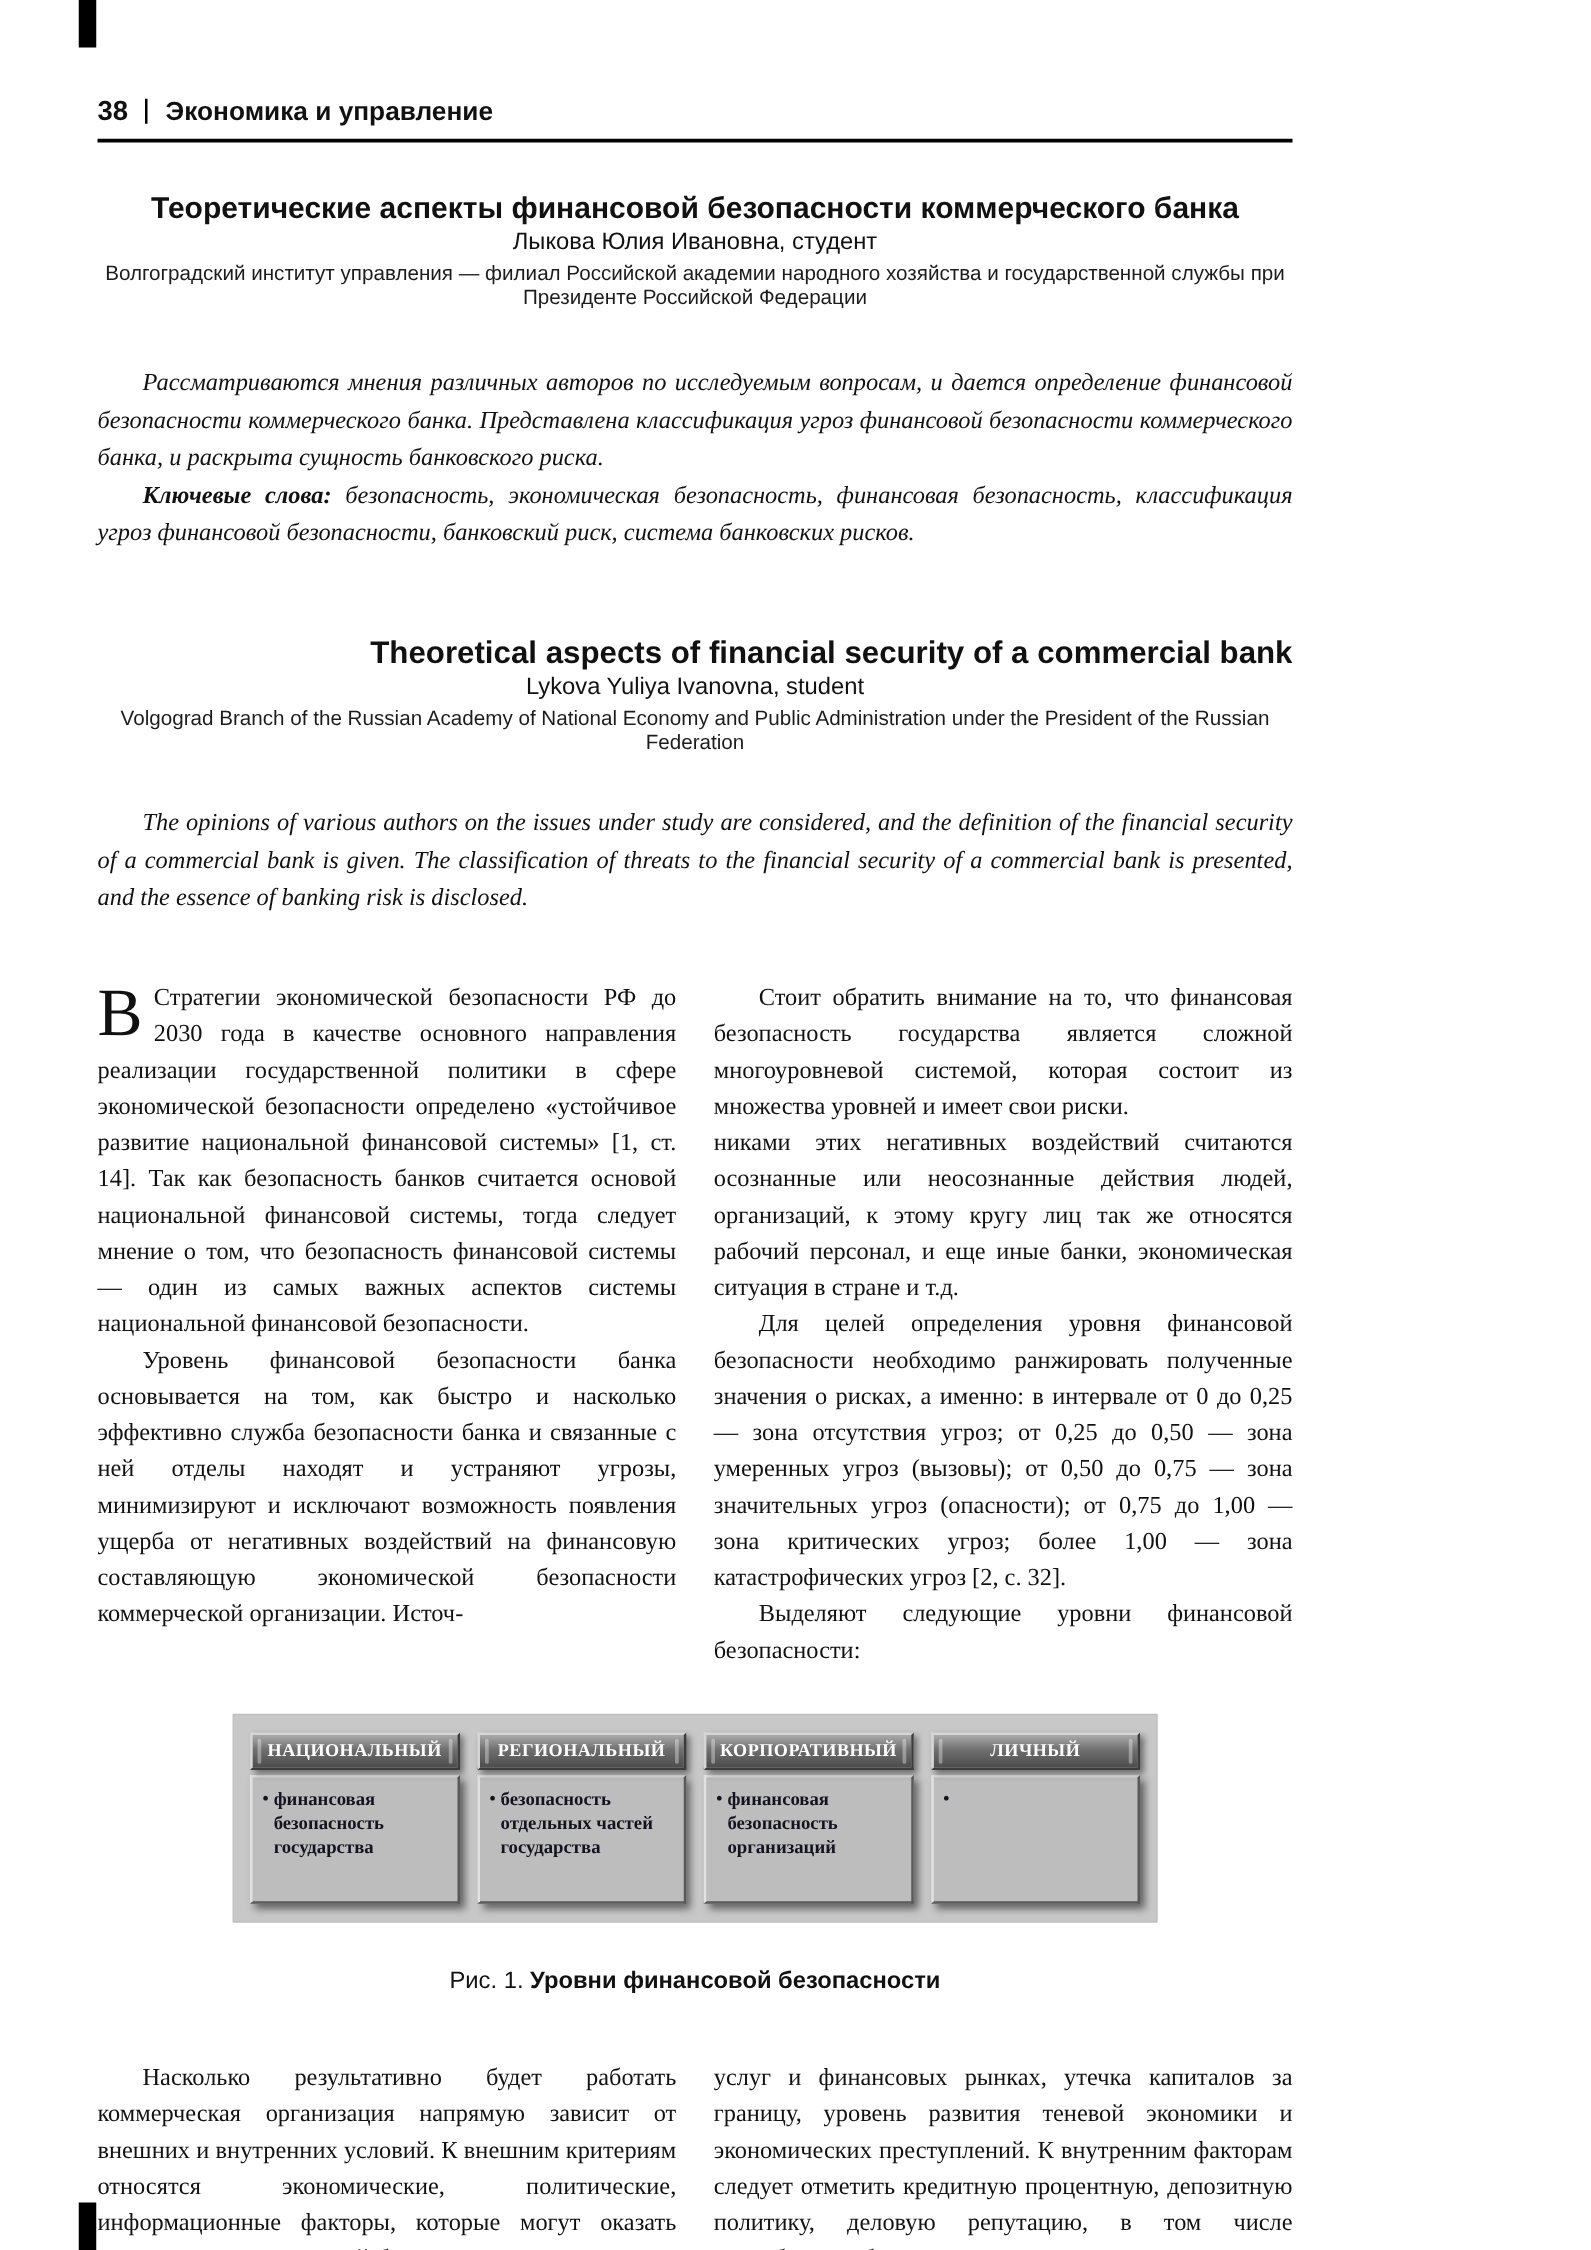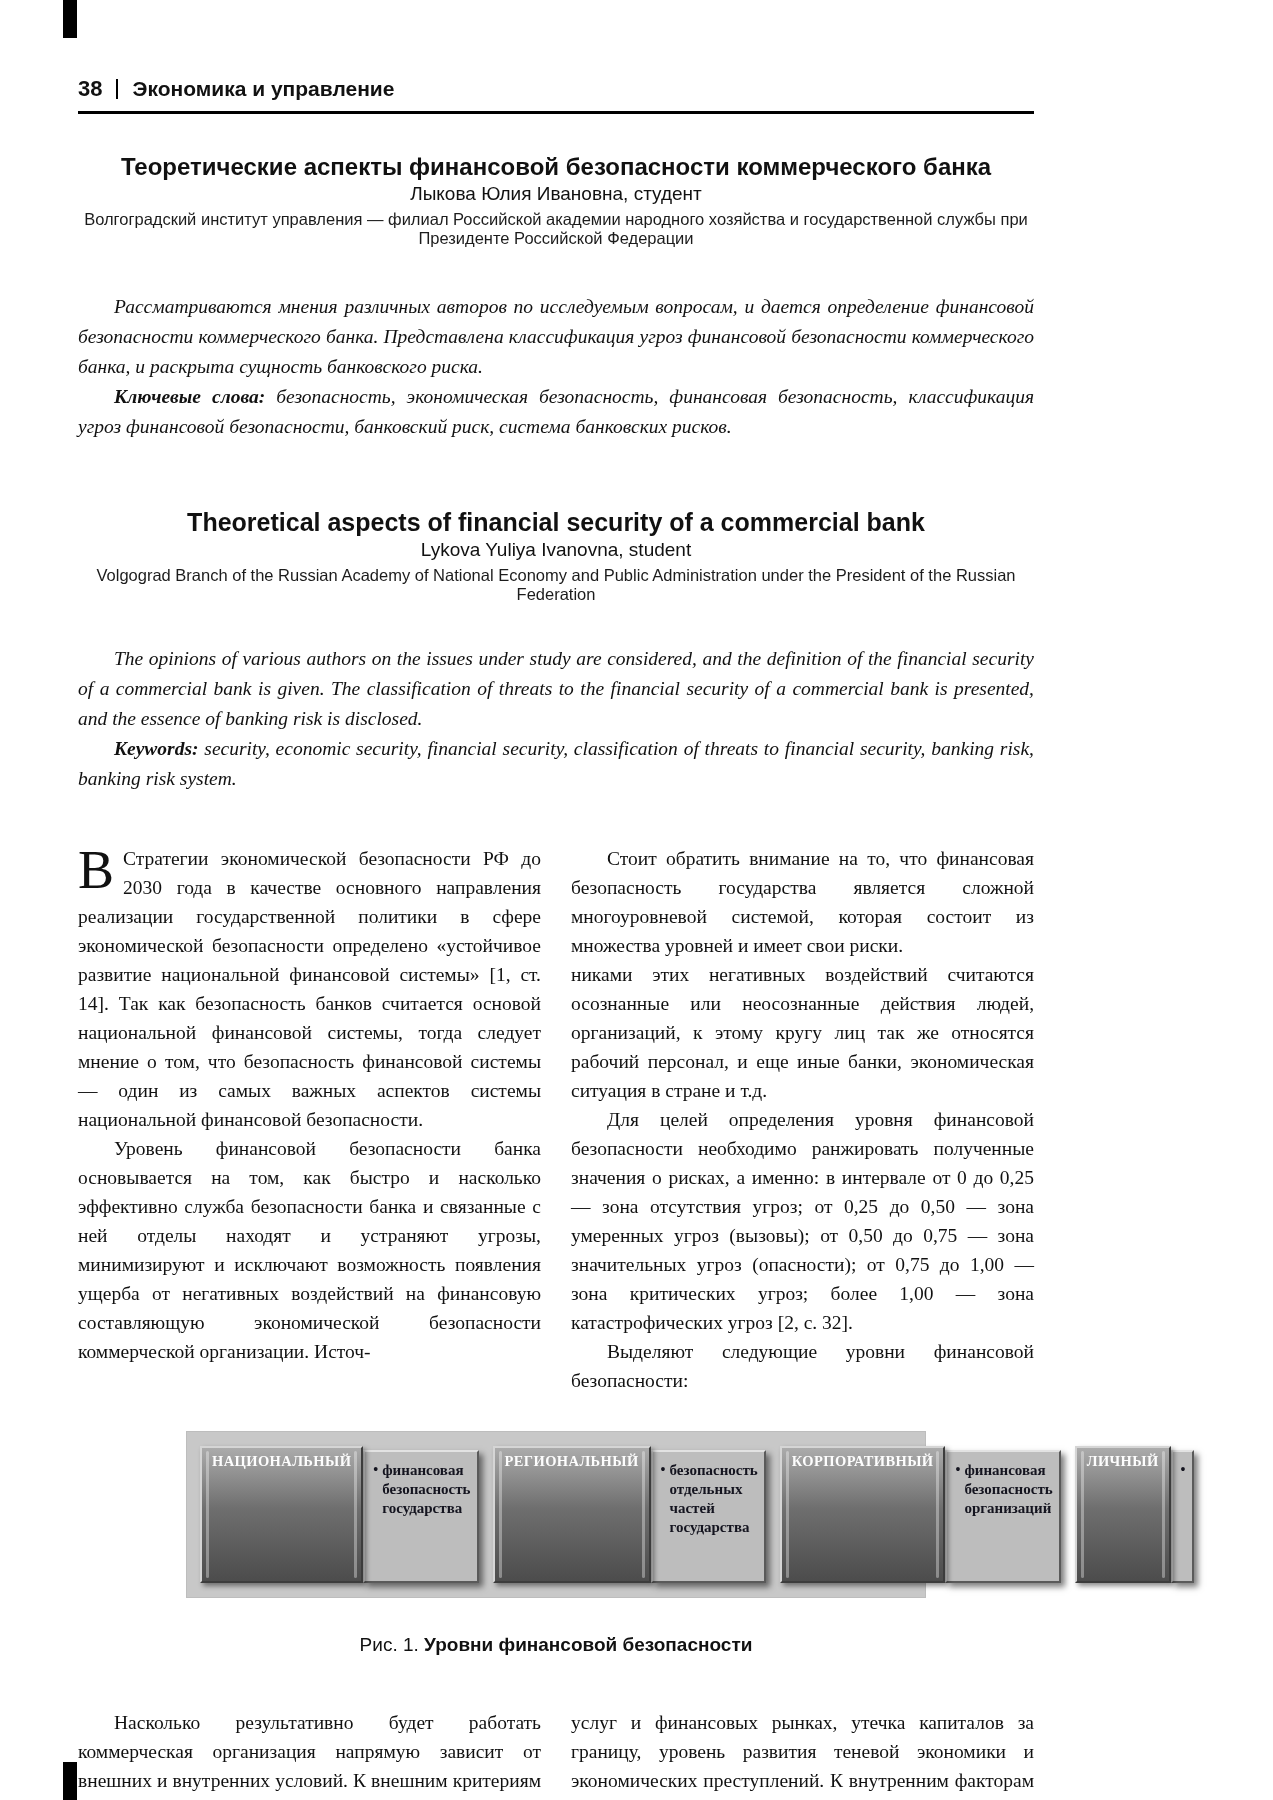--- a/index.html
+++ b/index.html
@@ -32,39 +32,39 @@
   .byline { margin-top:2px; text-align:center; font-family:"Liberation Sans", sans-serif; font-size:19px; }
   .affil  { margin-top:5px; text-align:center; font-family:Liberation Sans, sans-serif; font-size:16.5px; color:#1c1c1c; }
 
   .abstract-block { margin-top:44px; }
   .abstract, .keywords {
     font-style:italic; font-size:19.5px; line-height:30px;
     text-align:justify; text-indent:36px;
   }
   .kw-label { font-weight:bold; font-style:italic; }
 
-  .en-title { margin-top:66px; text-align:center; font-family:"Liberation Sans", sans-serif; font-weight:bold; font-size:25px; }
+  .en-title { margin-top:66px; text-align:right; font-family:"Liberation Sans", sans-serif; font-weight:bold; font-size:25px; }
   .en-block .abstract-block { margin-top:40px; }
 
   
   .columns { margin-top:50px; display:flex; gap:30px; }
   .col { width:463px; font-size:19.5px; line-height:29px; text-align:justify; }
   .para { text-indent:36px; }
   .para.noindent { text-indent:0; }
   .dropcap {
     float:left; font-size:54px; line-height:46px; padding:3px 9px 0 0; font-weight:normal;
   }
 
   
   .figure-panel {
     margin:36px auto 0; width:740px; min-height:167px;
     background:#c8c8c8; padding:15px 14px; display:flex; gap:14px;
     box-shadow:0 0 0 1px #bdbdbd inset;
   }
-  .level-box { flex:1; display:flex; flex-direction:row; }
+  .level-box { flex:1; display:flex; flex-direction:column; }
   .level-head {
     position:relative; padding:5px 10px 4px; text-align:center; color:#fdfdfd;
     font-weight:bold; font-size:14.5px; letter-spacing:.4px;
     background:linear-gradient(180deg,#ababab 0%,#6f6f6f 45%,#4c4c4c 100%);
     border:2px solid; border-color:#d5d5d5 #3c3c3c #3c3c3c #d5d5d5;
     box-shadow:3px 3px 5px rgba(0,0,0,.45);
     white-space:nowrap; overflow:hidden;
   }
   .level-head::before, .level-head::after {
     content:""; position:absolute; top:3px; bottom:3px; width:3px;
@@ -115,21 +115,20 @@
         <p class="keywords"><b class="kw-label">Ключевые слова:</b><span> безопасность, экономическая безопасность, финансовая безопасность, классификация угроз финансовой безопасности, банковский риск, система банковских рисков.</span></p>
       </div>
     </section>
 
     <section class="en-block">
       <h2 class="en-title">Theoretical aspects of financial security of a commercial bank</h2>
       <p class="byline">Lykova Yuliya Ivanovna, student</p>
       <p class="affil">Volgograd Branch of the Russian Academy of National Economy and Public Administration under the President of the Russian Federation</p>
       <div class="abstract-block">
         <p class="abstract">The opinions of various authors on the issues under study are considered, and the definition of the financial security of a commercial bank is given. The classification of threats to the financial security of a commercial bank is presented, and the essence of banking risk is disclosed.</p>
-        <p class="keywords"><b class="kw-label">Keywords:</b><span> security, economic security, financial security, classification of threats to financial security, banking risk, banking risk system.</span></p>
       </div>
     </section>
 
     <section class="columns">
       <div class="col">
         <p class="para noindent"><span class="dropcap">В</span><span>Стратегии экономической безопасности РФ до 2030 года в качестве основного направления реализации государственной политики в сфере экономической безопасности определено «устойчивое развитие национальной финансовой системы» [1, ст. 14]. Так как безопасность банков считается основой национальной финансовой системы, тогда следует мнение о том, что безопасность финансовой системы — один из самых важных аспектов системы национальной финансовой безопасности.</span></p>
         <p class="para">Уровень финансовой безопасности банка основывается на том, как быстро и насколько эффективно служба безопасности банка и связанные с ней отделы находят и устраняют угрозы, минимизируют и исключают возможность появления ущерба от негативных воздействий на финансовую составляющую экономической безопасности коммерческой организации. Источ-</p>
       </div>
       <div class="col">
         <p class="para">Стоит обратить внимание на то, что финансовая безопасность государства является сложной многоуровневой системой, которая состоит из множества уровней и имеет свои риски.</p>

